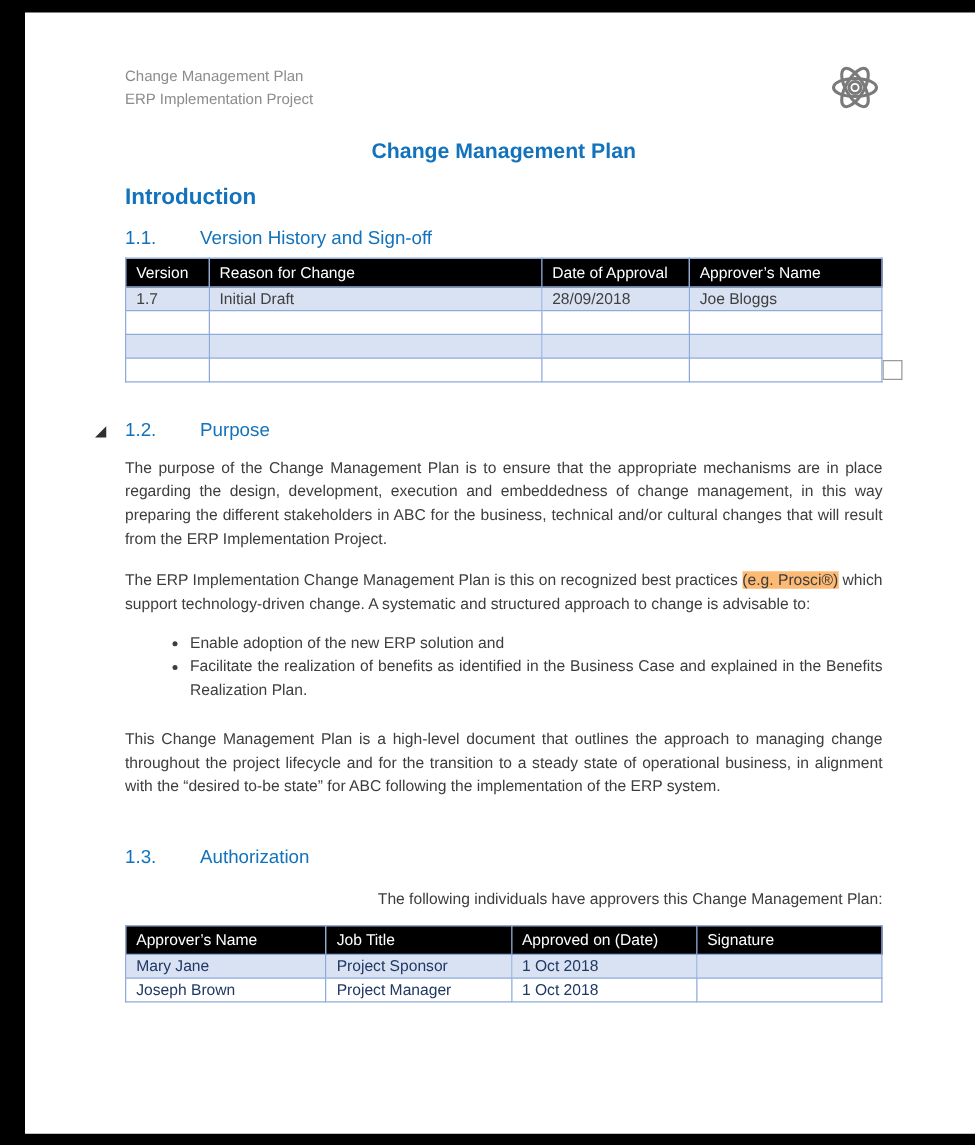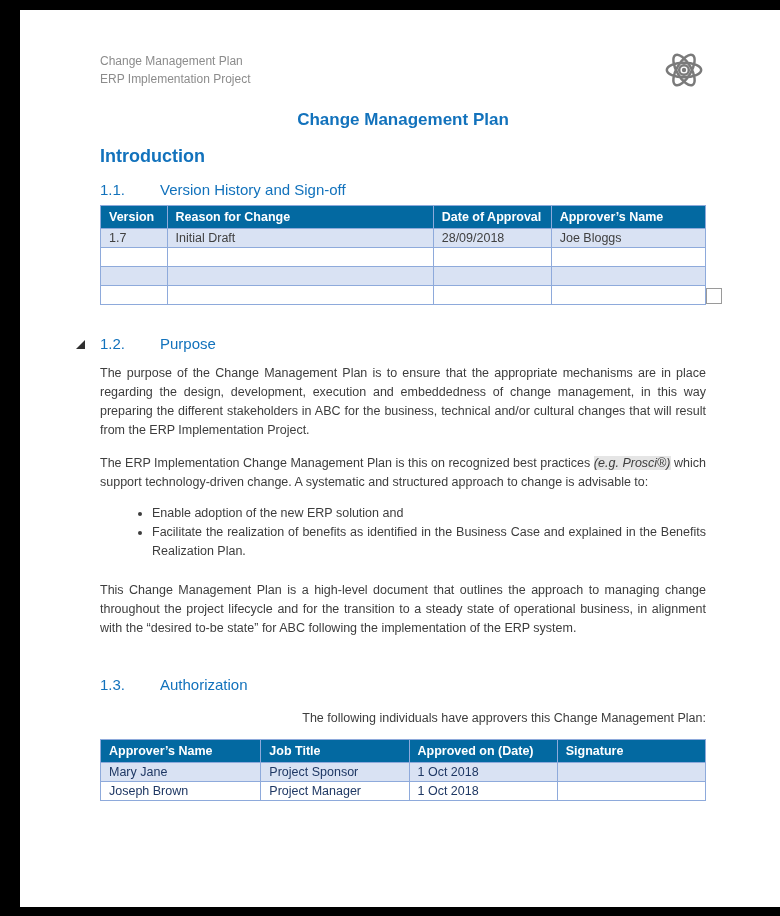--- a/index.html
+++ b/index.html
@@ -50,43 +50,43 @@
   }
 
   p.body {
     margin: 12px 0 0 0;
     font-size: 12.5px; line-height: 19px; color: #3d3d3d;
     text-align: justify;
   }
   p.p1 { margin-top: 12px; }
   p.p2 { margin-top: 14px; }
   p.p3 { margin-top: 20px; }
-  .hl { background: #e5e5e5; font-style: italic; }
+  .hl { background: #fdba74; }
 
   ul.bullets {
     margin: 12px 0 0 0; padding: 0 0 0 52px;
     list-style: disc outside;
   }
   ul.bullets li {
     font-size: 12.5px; line-height: 19px; color: #3d3d3d;
     text-align: justify;
   }
 
   p.table-intro { margin-top: 16px; text-align: right; }
 
   table.doc-table {
     margin-top: 7px;
     width: 100%;
     border-collapse: collapse;
     table-layout: fixed;
   }
   table.t2 { margin-top: 11px; }
   .doc-table th {
-    background: #0369a1; color: #ffffff;
-    font-size: 12.5px; font-weight: bold; text-align: left;
+    background: #000000; color: #ffffff;
+    font-size: 12.5px; font-weight: normal; text-align: left;
     padding: 2px 8px; height: 18px;
     border: 1px solid #8eaadb;
   }
   .doc-table td {
     font-size: 12.5px; padding: 1px 8px; height: 16px;
     border: 1px solid #8eaadb;
     overflow: hidden; white-space: nowrap;
   }
   table.t1 td { color: #404040; }
   table.t2 td { color: #1f3864; }

